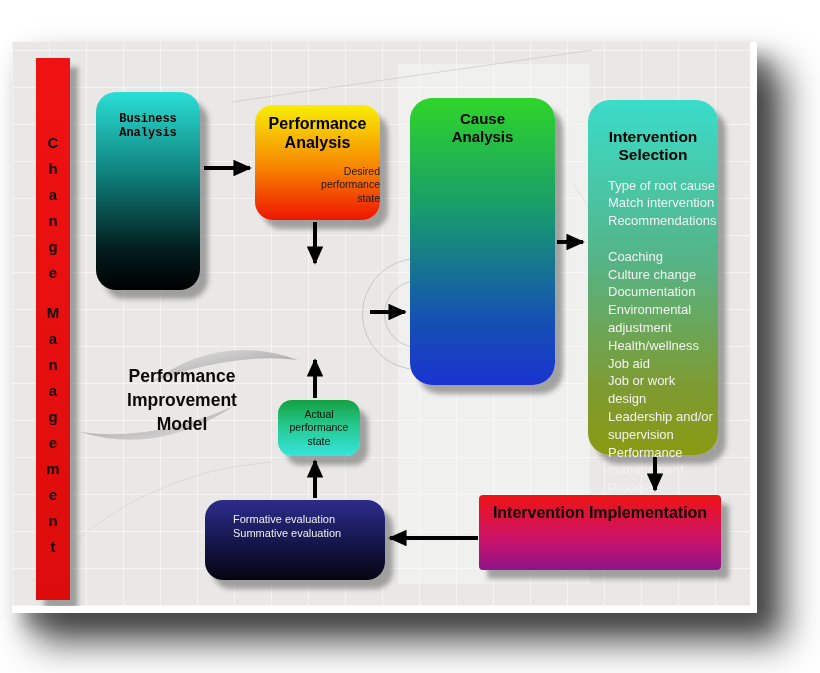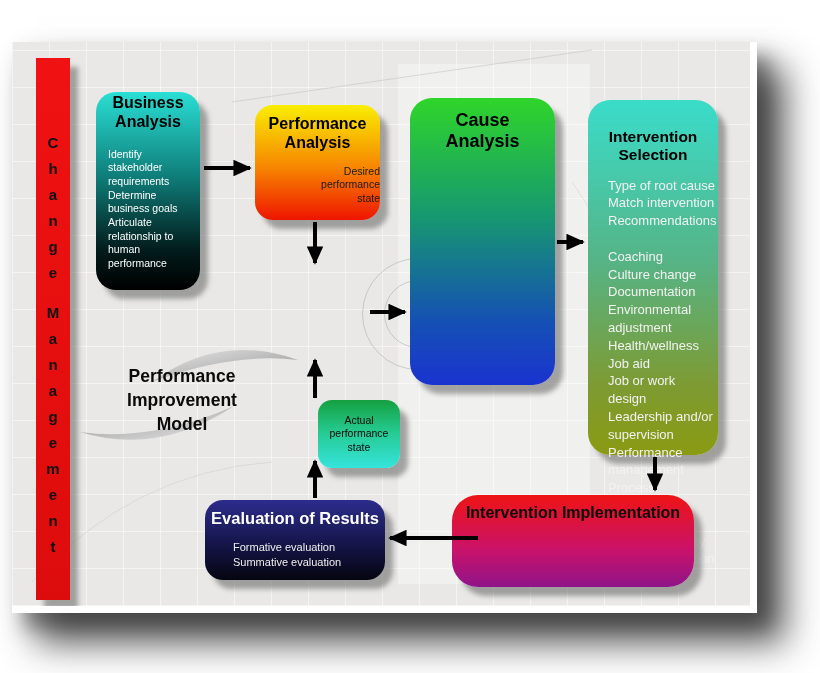--- a/index.html
+++ b/index.html
@@ -47,72 +47,72 @@
     color: #111; font-weight: bold; font-size: 15px; line-height: 26px;
     white-space: pre-line; text-align: center;
   }
   .change-gap { height: 14px; }
 
   .business {
     left: 84px; top: 50px; width: 104px; height: 198px; border-radius: 20px;
     background: linear-gradient(180deg, #2adfd4 0%, #0f7f7b 42%, #021b1b 80%, #000 100%);
     z-index: 4;
   }
-  .business .title { color: #000; font-size: 16px; padding-top: 2px; }
+  .business .title { color: #000; font-size: 12px; padding-top: 20px; font-family: Liberation Mono, monospace; }
   .business .body { color: #fff; font-size: 10.5px; line-height: 1.3; padding: 16px 6px 0 12px; }
 
   .performance {
     left: 243px; top: 63px; width: 125px; height: 115px; border-radius: 18px;
     background: linear-gradient(180deg, #f9ee00 0%, #f78400 55%, #ee1500 100%);
     z-index: 4;
   }
   .performance .title { color: #000; font-size: 16px; padding-top: 10px; }
   .performance .body { color: #1a1a1a; font-size: 10.5px; line-height: 1.3; text-align: right; padding-top: 12px; }
 
   .cause {
     left: 398px; top: 56px; width: 145px; height: 287px; border-radius: 22px;
     background: linear-gradient(180deg, #2fd52a 0%, #179a6e 40%, #1550b4 78%, #1a33d0 100%);
     z-index: 4;
   }
-  .cause .title { color: #000; font-size: 18px; padding-top: 12px; }
+  .cause .title { color: #000; font-size: 15px; padding-top: 12px; }
   .cause .body { color: #f2f2f2; font-size: 11.5px; line-height: 1.32; padding: 14px 4px 0 20px; }
 
   .selection {
     left: 576px; top: 58px; width: 130px; height: 355px; border-radius: 22px;
     background: linear-gradient(180deg, #3adcca 0%, #55b487 45%, #7d9b33 80%, #8a9a12 100%);
     z-index: 4;
   }
   .selection .title { color: #000; font-size: 15.5px; padding-top: 28px; }
   .selection .body { color: #f2f2f2; font-size: 13px; line-height: 1.37; padding: 12px 2px 0 20px; }
 
   .gap-ellipse {
     left: 250px; top: 228px; width: 106px; height: 84px; border-radius: 50%;
     background: radial-gradient(ellipse at 45% 40%, #8a8a1c, #767610);
     display: flex; align-items: center; justify-content: center;
     box-shadow: 7px 8px 5px rgba(110,110,110,0.55); z-index: 4; position: absolute;
   }
   .gap-ellipse .label { font-weight: bold; font-size: 29px; color: #000; letter-spacing: 1px; }
 
   .actual {
-    left: 266px; top: 358px; width: 82px; height: 68px; border-radius: 14px;
+    left: 266px; top: 358px; width: 82px; height: 56px; border-radius: 14px;
     background: linear-gradient(180deg, #14a040 0%, #25c98e 45%, #35e4dc 100%);
-    display: flex; align-items: center; justify-content: center; z-index: 4; margin-left: 40px;
+    display: flex; align-items: center; justify-content: center; z-index: 4;
   }
   .actual .body { color: #0a0a0a; font-size: 10.5px; line-height: 1.25; text-align: center; }
 
   .evaluation {
     left: 193px; top: 458px; width: 180px; height: 80px; border-radius: 18px;
     background: linear-gradient(180deg, #2c2c8c 0%, #15154a 55%, #050510 100%);
     z-index: 4;
   }
   .evaluation .title { color: #fff; font-size: 16.5px; padding-top: 9px; }
   .evaluation .body { color: #eee; font-size: 11px; line-height: 1.3; padding: 12px 15px 0 28px; }
 
   .implementation {
-    left: 440px; top: 453px; width: 242px; height: 92px; border-radius: 26px;
+    left: 467px; top: 453px; width: 242px; height: 75px; border-radius: 4px;
     background: linear-gradient(180deg, #ee1414 0%, #c9126a 60%, #8f1489 100%);
     z-index: 4;
   }
   .implementation .title { color: #0a0a0a; font-size: 16px; padding-top: 9px; }
   .implementation .body { color: #f2f2f2; font-size: 11.5px; line-height: 1.3; padding: 10px 0 0 20px; }
 
   .model-label {
     position: absolute; left: 55px; top: 322px; width: 230px;
     font-weight: bold; font-size: 17.5px; color: #0a0a0a; text-align: center;
     line-height: 1.38; white-space: pre-line; z-index: 3;
@@ -178,23 +178,20 @@
 e
 m
 e
 n
 t</div>
       </div>
 
       <div class="node business">
         <div class="title">Business
 Analysis</div>
-        <div class="body">Identify stakeholder requirements
-Determine business goals
-Articulate relationship to human performance</div>
       </div>
 
       <div class="node performance">
         <div class="title">Performance
 Analysis</div>
         <div class="body">Desired
 performance
 state</div>
       </div>
 
@@ -226,21 +223,20 @@
       </div>
 
 
       <div class="node actual">
         <div class="body">Actual
 performance
 state</div>
       </div>
 
       <div class="node evaluation">
-        <div class="title">Evaluation of Results</div>
         <div class="body">Formative evaluation
 Summative evaluation</div>
       </div>
 
       <div class="node implementation">
         <div class="title">Intervention Implementation</div>
       </div>
 
       <svg class="arrows" width="745" height="571">
         <defs>

